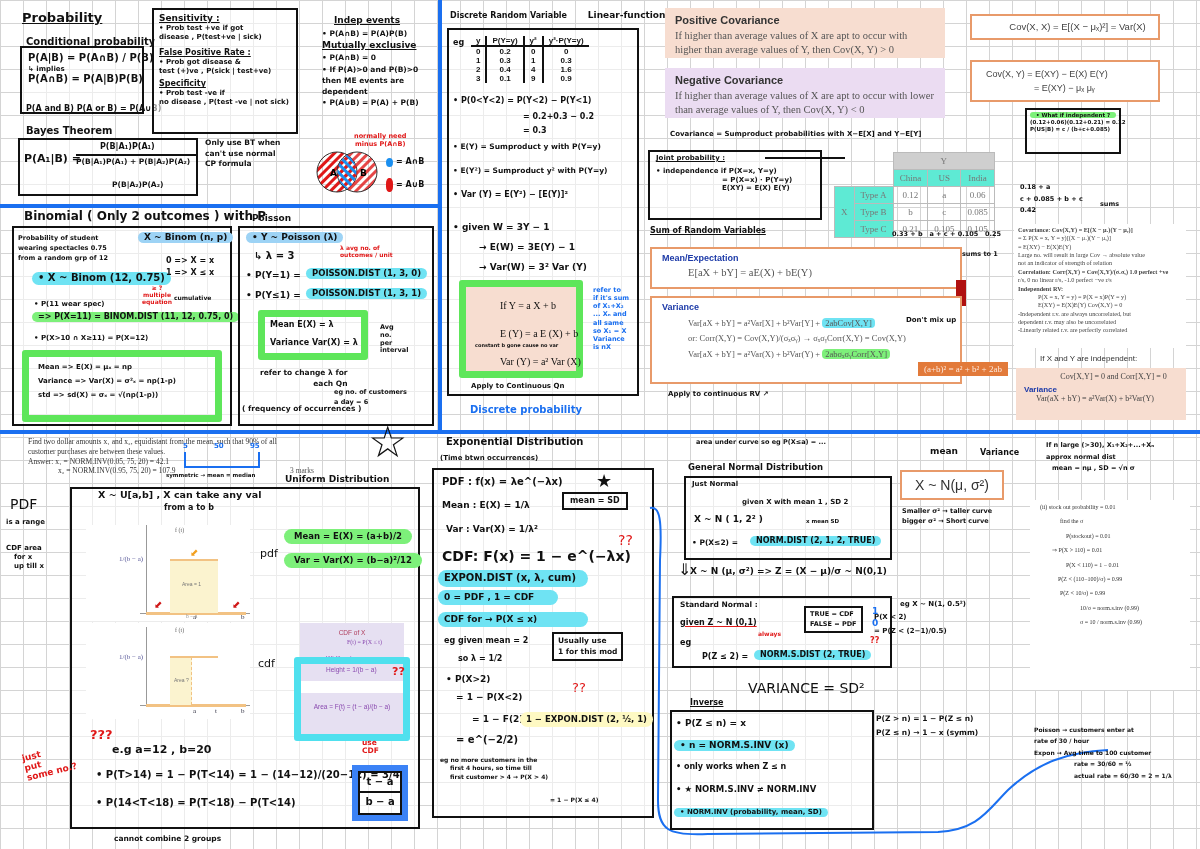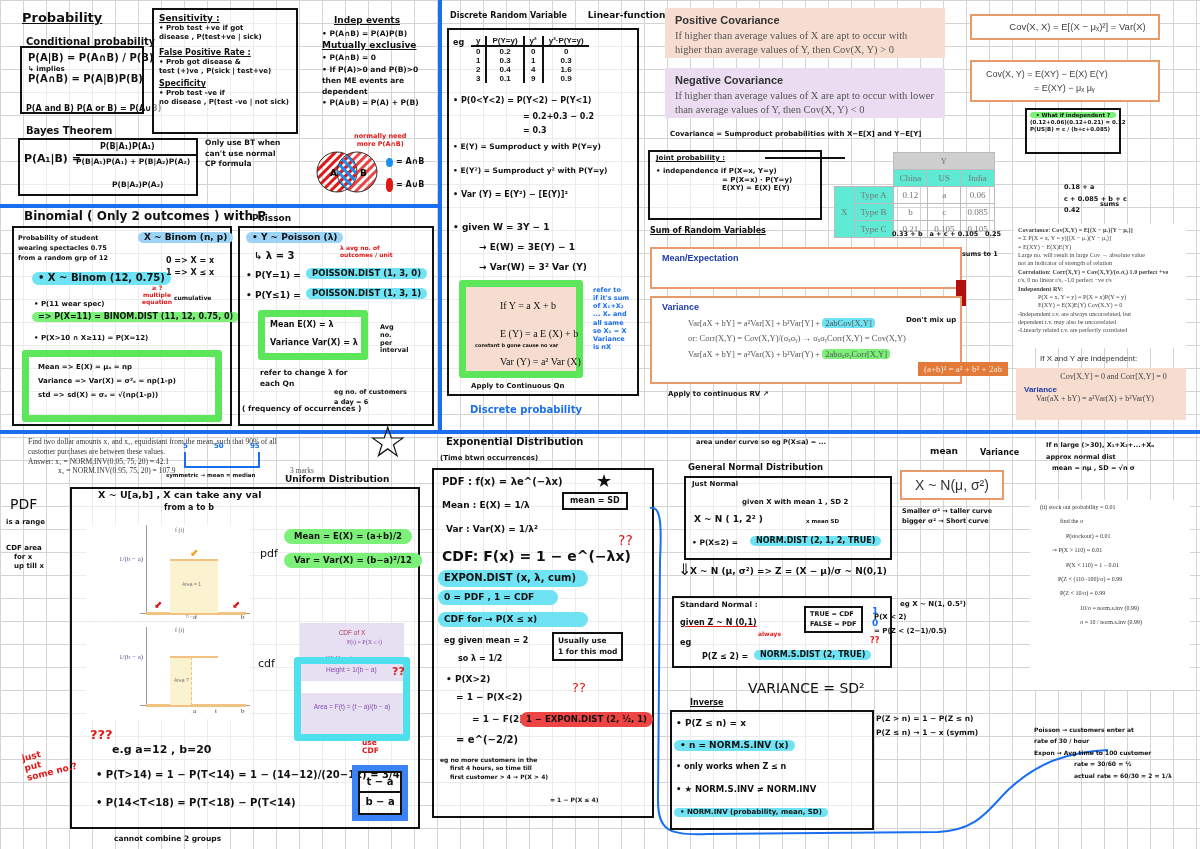--- a/index.html
+++ b/index.html
@@ -87,21 +87,21 @@
   <div>• P(A∩B) = P(A)P(B)</div>
   <div style="font-size:9px;text-decoration:underline;">Mutually exclusive</div>
   <div>• P(A∩B) = 0</div>
   <div>• If P(A)&gt;0 and P(B)&gt;0</div>
   <div>  then ME events are</div>
   <div>  dependent</div>
   <div>• P(A∪B) = P(A) + P(B)</div>
 </div>
 <div class="abs hand red" style="left:354px;top:132px;font-size:6.5px;line-height:1.3;text-align:center;">
   <div>normally need</div>
-  <div>more P(A∩B)</div>
+  <div>minus P(A∩B)</div>
 </div>
 <svg class="abs" style="left:312px;top:148px;" width="70" height="48" viewBox="0 0 70 48">
   <defs>
     <pattern id="redhatch" width="6" height="6" patternUnits="userSpaceOnUse" patternTransform="rotate(45)">
         <rect width="3" height="6" fill="#e01818"></rect>
       </pattern>
     <pattern id="bluehatch" width="6" height="6" patternUnits="userSpaceOnUse" patternTransform="rotate(-45)">
         <rect width="3" height="6" fill="#1a8ff0"></rect>
       </pattern>
   </defs>
@@ -158,21 +158,21 @@
   <div class="abs hand line hl-cyan" style="left:66px;top:60px;font-size:8.5px;">POISSON.DIST (1, 3, 1)</div>
   <div class="green-frame" style="left:18px;top:82px;width:110px;height:50px;"></div>
   <div class="abs hand line" style="left:30px;top:92px;font-size:8px;">Mean  E(X) = λ</div>
   <div class="abs hand line" style="left:30px;top:110px;font-size:8px;">Variance  Var(X) = λ</div>
   <div class="abs hand line" style="left:140px;top:96px;font-size:6.5px;line-height:1.2;">
     <div>Avg</div>
     <div>no.</div>
     <div>per</div>
     <div>interval</div>
   </div>
-  <div class="abs hand line" style="left:20px;top:140px;font-size:7.5px;line-height:1.4;">
+  <div class="abs hand line" style="left:20px;top:140px;font-size:7.5px;line-height:1.4;text-align:right;">
     <div>refer to change λ for</div>
     <div>each Qn</div>
   </div>
   <div class="abs hand line" style="left:94px;top:160px;font-size:6.5px;line-height:1.5;">
     <div>eg no. of customers</div>
     <div>a day = 6</div>
   </div>
   <div class="abs hand line" style="left:2px;top:176px;font-size:7.5px;">( frequency of occurrences )</div>
 </div>
 
@@ -304,30 +304,31 @@
   <span>0.33 + b</span>&nbsp;&nbsp;
   <span>a + c + 0.105</span>&nbsp;&nbsp;
   <span>0.25</span>
 </div>
 <div class="abs hand" style="left:962px;top:250px;font-size:6.5px;">sums to 1</div>
 <div class="box" style="left:1025px;top:108px;width:96px;height:46px;padding:2px 3px;font-size:5.5px;">
   <div class="hand line"><span class="hl-green">• What if independent ?</span></div>
   <div class="hand line">(0.12+0.06)(0.12+0.21) = 0.12</div>
   <div class="hand line">P(US|B) = c / (b+c+0.085)</div>
 </div>
-<div class="abs hand" style="left:1020px;top:182px;font-size:6.5px;line-height:1.8;margin-left:44px;">
+<div class="abs hand" style="left:1020px;top:182px;font-size:6.5px;line-height:1.8;">
   <div>0.18 + a</div>
   <div>c + 0.085 + b + c</div>
   <div>0.42</div>
 </div>
 <div class="abs hand" style="left:1100px;top:200px;font-size:6.5px;">sums</div>
 
 <div class="abs hand" style="left:650px;top:226px;font-size:8px;text-decoration:underline;">Sum of Random Variables</div>
 <div class="card" style="left:650px;top:247px;width:312px;height:42px;border:2px solid #e89a6a;background:#fff;padding:4px 10px;">
   <div class="card-title" style="color:#1c3aa8;font-size:9px;">Mean/Expectation</div>
+  <div class="card-body" style="color:#555;padding-left:26px;margin-top:3px;">E[aX + bY]  =  aE(X) + bE(Y)</div>
 </div>
 <div class="abs" style="left:956px;top:280px;width:10px;height:26px;background:#b01010;"></div>
 <div class="card" style="left:650px;top:296px;width:312px;height:88px;border:2px solid #e89a6a;background:#fff;padding:4px 10px;">
   <div class="card-title" style="color:#1c3aa8;font-size:9px;">Variance</div>
   <div class="card-body line" style="color:#555;padding-left:26px;margin-top:6px;font-size:8.5px;">
     <span>Var[aX + bY] = a²Var[X] + b²Var[Y] +</span>
     <span class="hl-cyan" style="border-radius:4px;padding:0 3px;">2abCov[X,Y]</span>
   </div>
   <div class="card-body line" style="color:#555;padding-left:26px;margin-top:4px;font-size:8.5px;">or:  Corr(X,Y) = Cov(X,Y)/(σₓσᵧ)  →  σₓσᵧCorr(X,Y) = Cov(X,Y)</div>
   <div class="card-body line" style="color:#555;padding-left:26px;margin-top:4px;font-size:8.5px;">
@@ -475,21 +476,21 @@
   <div class="abs hand line" style="left:10px;top:166px;font-size:8px;">eg given mean = 2</div>
   <div class="abs hand line" style="left:24px;top:184px;font-size:8px;">so  λ = 1/2</div>
   <div class="abs hand line" style="left:118px;top:162px;border:2px solid #111;padding:1px 4px;font-size:7.5px;line-height:1.5;">
     <div>Usually use</div>
       <div>1 for this mod</div>
   </div>
   <div class="abs hand red" style="left:138px;top:210px;font-size:13px;font-weight:normal;">??</div>
   <div class="abs hand line" style="left:12px;top:204px;font-size:9px;">• P(X&gt;2)</div>
   <div class="abs hand line" style="left:22px;top:222px;font-size:9px;">= 1 − P(X&lt;2)</div>
   <div class="abs hand line" style="left:22px;top:244px;font-size:9px;margin-left:16px;">= 1 − F(2)</div>
-  <div class="abs hand line" style="left:86px;top:242px;background:#ef4444;border-radius:10px;padding:2px 6px;font-size:8.5px;"><span>1 − EXPON.DIST (2, ½, 1)</span></div>
+  <div class="abs hand line" style="left:86px;top:242px;background:#fef9c3;border-radius:10px;padding:2px 6px;font-size:8.5px;"><span>1 − EXPON.DIST (2, ½, 1)</span></div>
   <div class="abs hand line" style="left:22px;top:264px;font-size:10px;">= e^(−2/2)</div>
   <div class="abs hand line" style="left:6px;top:286px;font-size:6px;line-height:1.4;">
     <div>eg no more customers in the</div>
       <div style="padding-left:10px;">first 4 hours, so time till</div>
       <div style="padding-left:10px;">first customer &gt; 4  → P(X &gt; 4)</div>
   </div>
   <div class="abs hand line" style="left:116px;top:326px;font-size:6px;">= 1 − P(X ≤ 4)</div>
 </div>
 <svg class="abs" style="left:648px;top:500px;" width="470" height="340" viewBox="0 0 470 340">
   <path d="M2 8 C 12 6, 14 20, 12 60 L 10 300 C 10 330, 20 336, 60 334 L 290 332 C 330 330, 340 310, 360 290 C 390 262, 420 252, 460 250" fill="none" stroke="#1a6ff0" stroke-width="2"></path>

